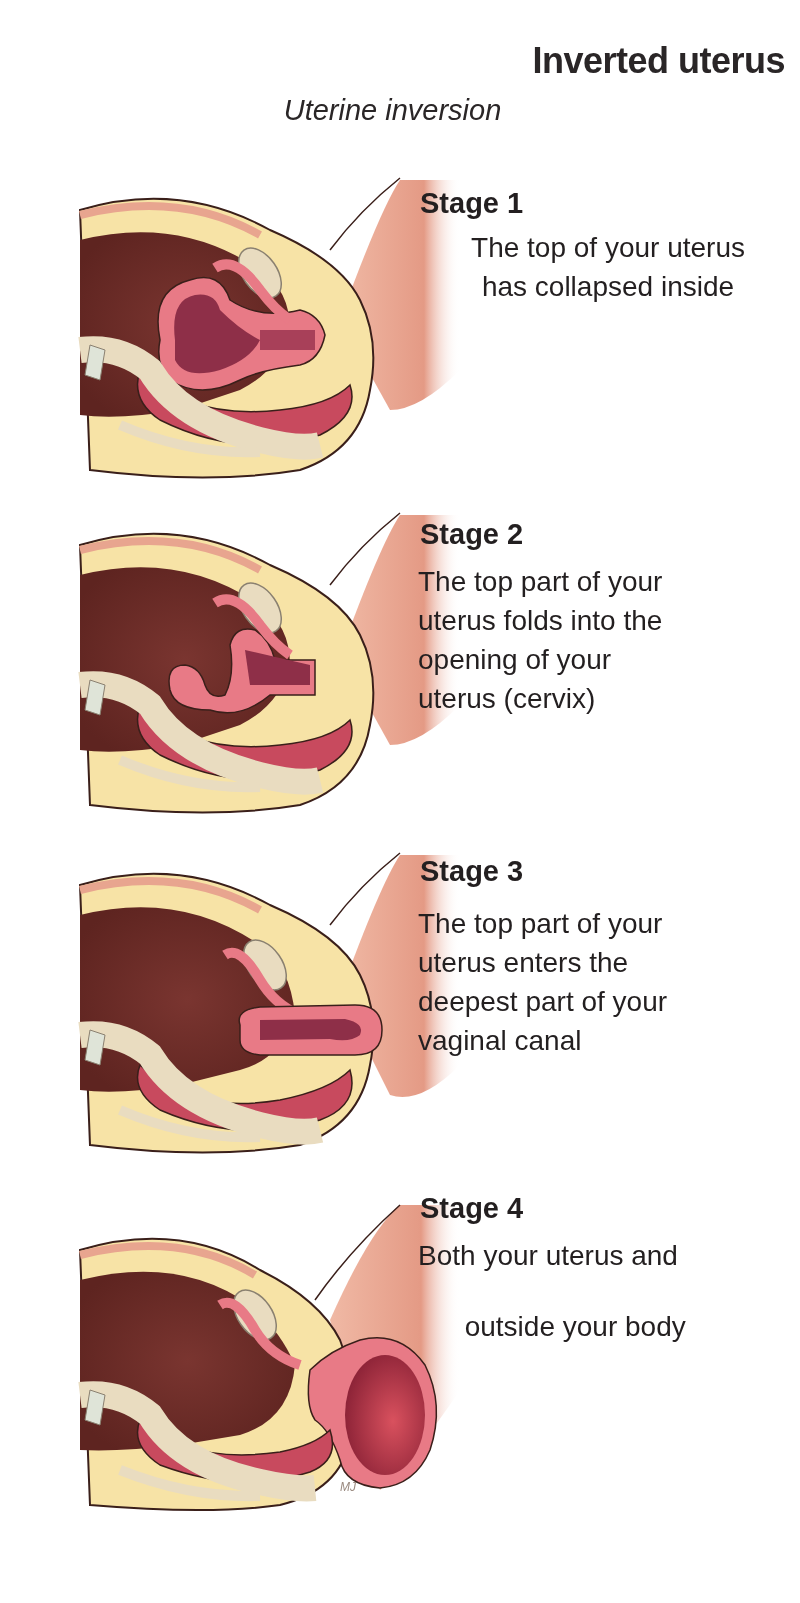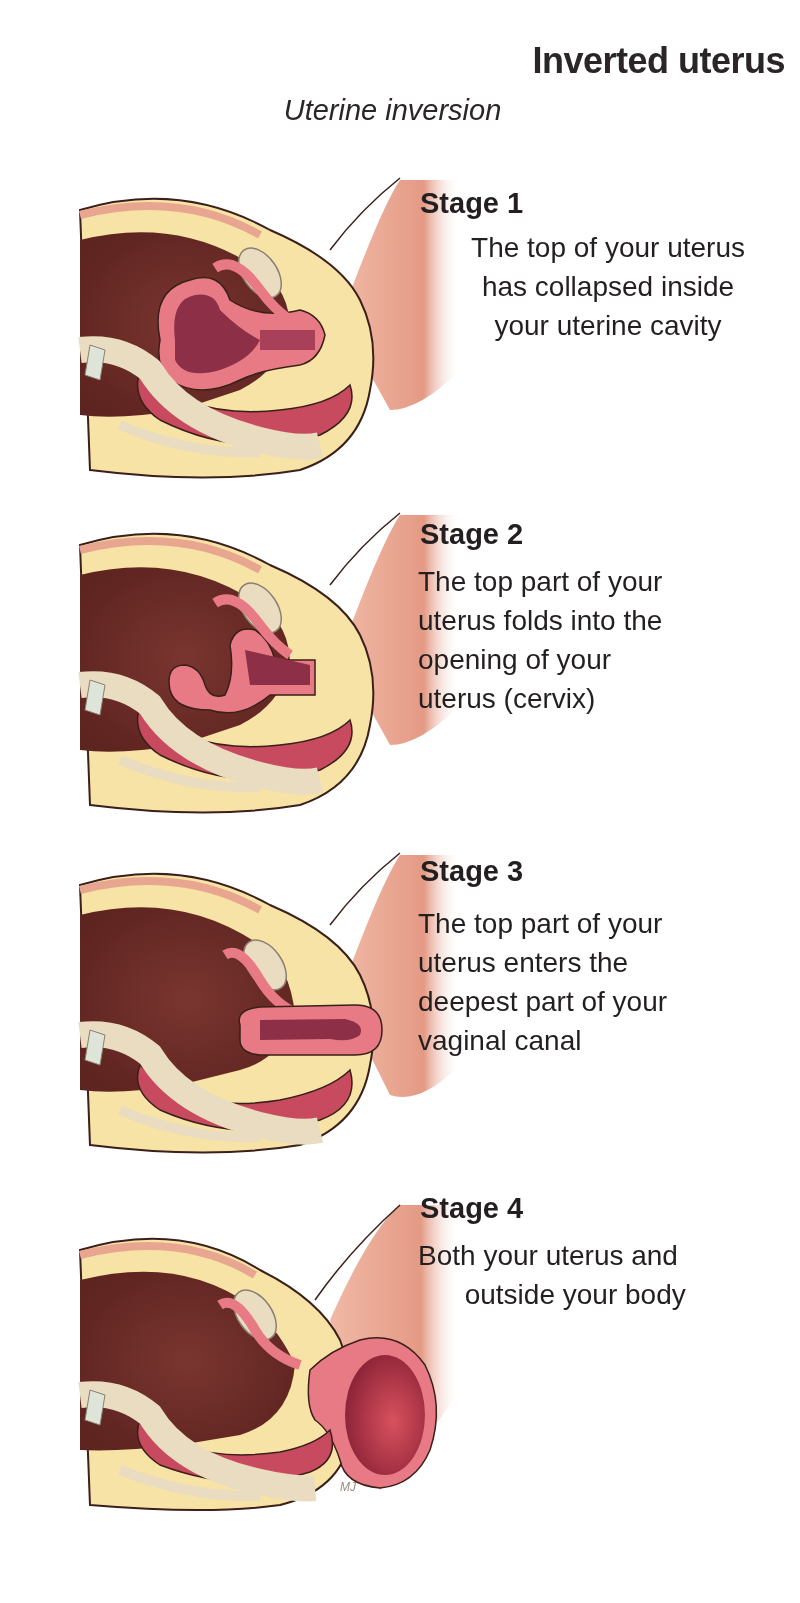--- a/index.html
+++ b/index.html
@@ -59,21 +59,20 @@
     <path d="M80 200 Q130 250 220 240 Q270 235 290 215 Q300 245 260 265 Q180 290 100 250 Q70 230 80 200 Z" fill="#c84a5e" stroke="#3a1f1a" stroke-width="1.5"></path>
     <path d="M20 180 Q60 175 90 200 Q120 250 200 270 Q240 280 260 275" fill="none" stroke="#e9dcc0" stroke-width="26"></path>
     <path d="M30 175 L45 180 L40 210 L25 205 Z" fill="#dfe4d8" stroke="#8a8070" stroke-width="1"></path>
     <path d="M60 255 Q130 285 200 282" fill="none" stroke="#e9dcc0" stroke-width="10"></path>
     <rect x="0" y="0" width="80" height="340" fill="url(#fadeLeft)"></rect>
   </svg>
   <div class="heading" style="top:17px;">Stage 1</div>
   <div class="desc" style="top:58px;text-align:center;">
     <span>The top of your uterus</span>
     <span>has collapsed inside</span>
-    <span>your uterine cavity</span>
   </div>
 </div>
 
 <div class="stage" style="top:505px;">
   <svg class="illus" viewBox="0 0 400 340">
     <path d="M280 150 Q320 40 340 10 L400 10 L400 200 Q360 240 330 240 Z" fill="url(#skinGrad)"></path>
     <path d="M340 8 Q300 40 270 80" fill="none" stroke="#3a1f1a" stroke-width="1.5"></path>
     <path d="M20 40 Q120 10 210 60 Q280 90 300 130 Q320 170 310 220 Q300 280 240 300 Q150 315 30 300 Z" fill="#f7e3a6" stroke="#3a1f1a" stroke-width="2"></path>
     <path d="M20 45 Q120 20 200 65" fill="none" stroke="#e8a58f" stroke-width="8"></path>
     <path d="M20 70 Q120 45 200 100 Q230 120 230 160 Q220 200 180 220 L120 240 Q60 250 20 245 Z" fill="url(#cavityGrad)"></path>
@@ -135,17 +134,17 @@
     <ellipse cx="325" cy="225" rx="40" ry="60" fill="url(#bulbGrad)"></ellipse>
     <path d="M80 230 Q130 275 220 262 Q255 255 270 240 Q280 270 250 282 Q180 305 100 275 Q70 255 80 230 Z" fill="#c84a5e" stroke="#3a1f1a" stroke-width="1.5"></path>
     <path d="M20 205 Q60 200 90 225 Q120 275 200 292 Q235 300 255 298" fill="none" stroke="#e9dcc0" stroke-width="26"></path>
     <path d="M30 200 L45 205 L40 235 L25 230 Z" fill="#dfe4d8" stroke="#8a8070" stroke-width="1"></path>
     <path d="M60 280 Q130 308 200 306" fill="none" stroke="#e9dcc0" stroke-width="10"></path>
     <rect x="0" y="0" width="80" height="330" fill="url(#fadeLeft)"></rect>
   </svg>
   <div class="heading" style="top:2px;">Stage 4</div>
   <div class="desc" style="top:46px;">
     <span>Both your uterus and</span>
-    <span style="white-space:pre;">      outside your body</span>
+    <span style="white-space:pre;margin-top:32px;">      outside your body</span>
   </div>
 </div>
 
 <div class="signature">MJ</div>
 
 </body></html>

